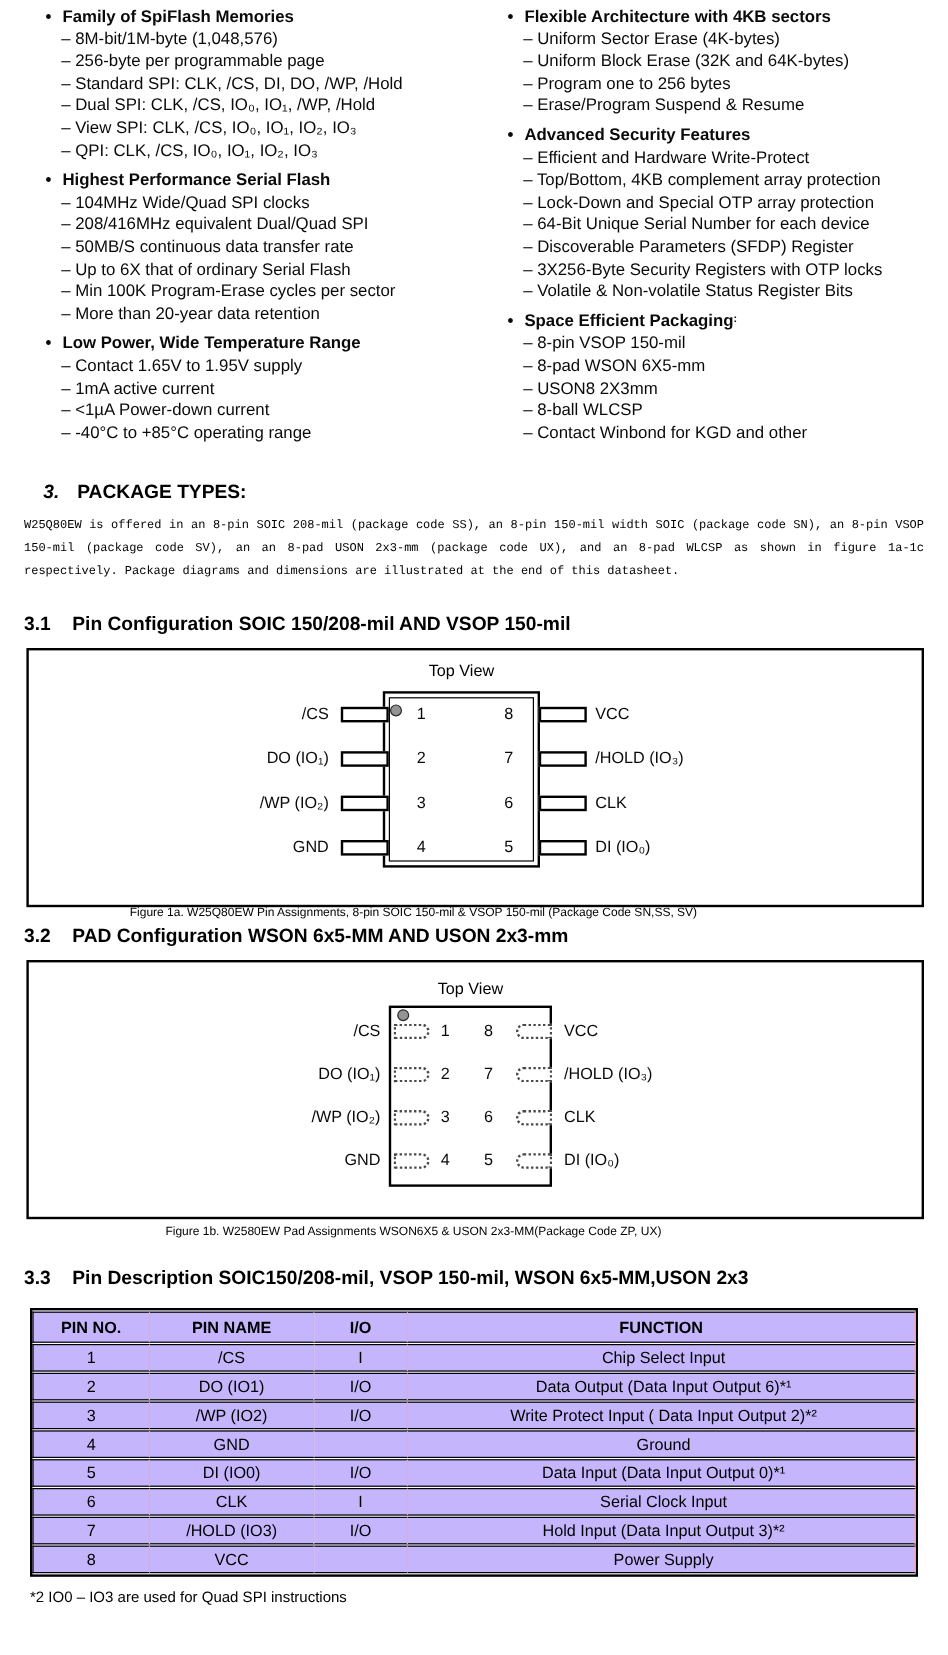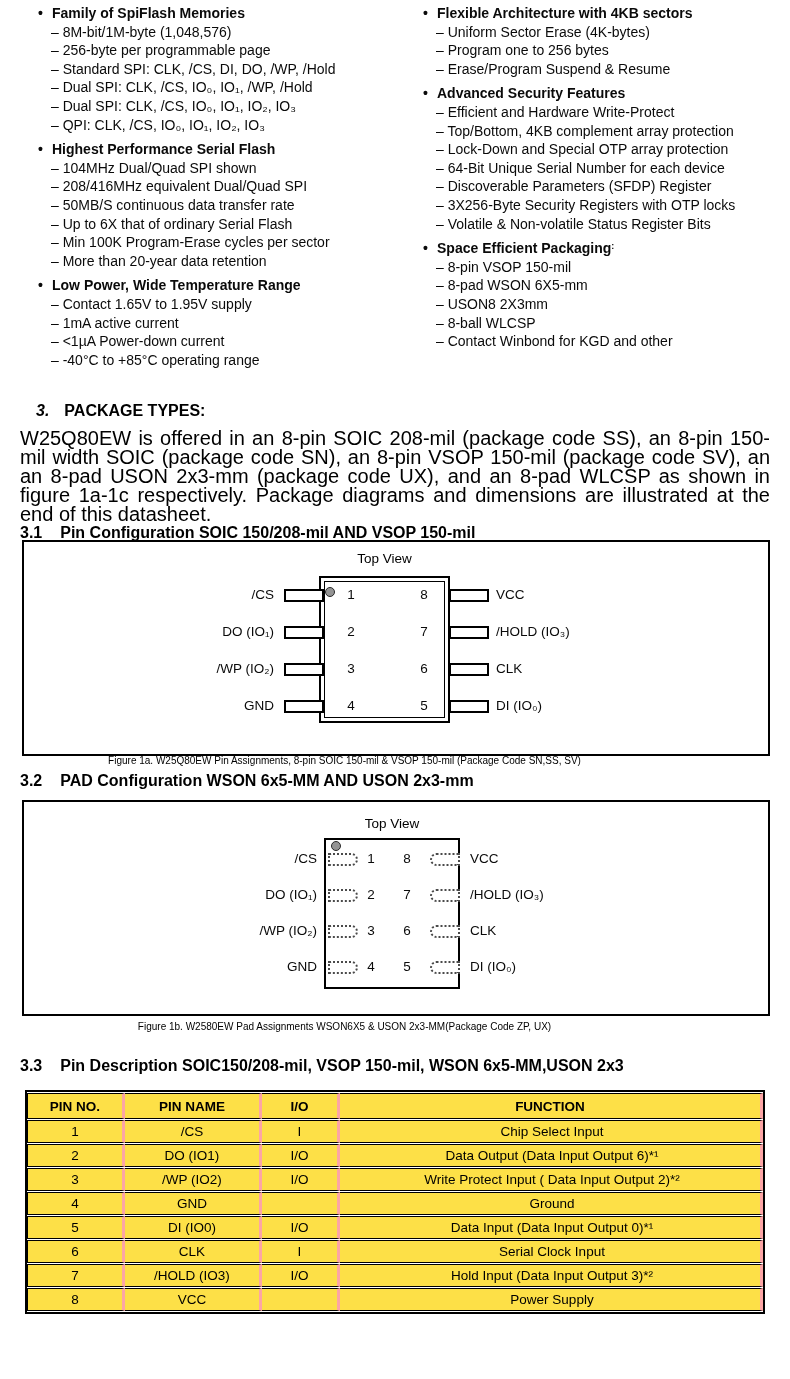--- a/index.html
+++ b/index.html
@@ -18,21 +18,21 @@
   .feat-title .bullet{width:14px;flex:0 0 14px;}
   .feat-title sup{font-size:9px;font-weight:700;line-height:10px;margin-top:2px;}
   .feat-item{padding-left:13px;font-size:14px;line-height:18.6px;white-space:nowrap;}
   
   .sec-head{position:absolute;display:flex;font-weight:700;font-size:16px;color:#000;}
   .sec-head .num{flex:0 0 auto;}
   .sec-head.h3 .num{font-style:italic;margin-right:15px;}
   .sec-head.sub .num{margin-right:18px;}
   .para{
     position:absolute;left:20px;top:429px;width:750px;
-    font-size:20px;line-height:19px;text-align:justify;color:#000;
+    font-size:10px;line-height:19px;text-align:justify;color:#000;font-family:Liberation Mono, monospace;
   }
   
   .figbox{position:absolute;left:22px;width:744px;height:212px;border:2px solid #000;background:#fff;}
   .figbox *{position:absolute;}
   .topview{font-size:13.5px;text-align:center;color:#000;}
   .chip-outer{border:2px solid #000;background:#fff;box-sizing:border-box;}
   .chip-inner{position:absolute;left:3px;top:3px;right:3px;bottom:3px;border:1px solid #000;}
   .lead{width:36px;height:9px;border:2px solid #000;background:#fff;}
   .pnum{width:20px;font-size:13.5px;text-align:center;line-height:16px;}
   .plab{font-size:13.5px;line-height:16px;white-space:nowrap;}
@@ -43,22 +43,22 @@
   .pad.l{border-radius:0 7px 7px 0;}
   .pad.r{border-radius:7px 0 0 7px;}
   .figcap{position:absolute;left:0;width:689px;text-align:center;font-size:10px;color:#000;}
   
   .pintable{
     position:absolute;left:25px;top:1090px;width:740px;
     border-collapse:separate;border-spacing:0 1px;border:2px solid #000;
     font-size:13.5px;color:#000;background:#fff;table-layout:fixed;
   }
   .pintable th,.pintable td{
-    border-top:1px solid #000;border-bottom:1px solid #000;border-right:3px solid #fca5a5;
-    padding:0 4px;background:#fde047;overflow:hidden;
+    border-top:1px solid #000;border-bottom:1px solid #000;border-right:1px solid #fca5a5;
+    padding:0 4px;background:#c4b5fd;overflow:hidden;
   }
   .pintable th:first-child,.pintable td:first-child{border-left:1px solid #000;}
   .pintable th{height:24px;font-weight:700;text-align:center;}
   .pintable td{height:21px;text-align:center;}
   .pintable td.fn{text-align:center;padding-left:8px;}
   .footnotes{position:absolute;left:25px;top:1323px;font-size:12.5px;line-height:17px;color:#000;}
 </style>
 </head>
 <body>
 
@@ -66,29 +66,29 @@
   <div class="feat-col left">
     <div class="feat-group">
       <div class="feat-title">
         <span class="bullet">•</span>
         <span>Family of SpiFlash Memories</span>
       </div>
       <div class="feat-item">– 8M-bit/1M-byte (1,048,576)</div>
       <div class="feat-item">– 256-byte per programmable page</div>
       <div class="feat-item">– Standard SPI: CLK, /CS, DI, DO, /WP, /Hold</div>
       <div class="feat-item">– Dual SPI: CLK, /CS, IO₀, IO₁, /WP, /Hold</div>
-      <div class="feat-item">– Dual SPI: CLK, /CS, IO₀, IO₁, IO₂, IO₃</div>
+      <div class="feat-item">– View SPI: CLK, /CS, IO₀, IO₁, IO₂, IO₃</div>
       <div class="feat-item">– QPI: CLK, /CS, IO₀, IO₁, IO₂, IO₃</div>
     </div>
     <div class="feat-group">
       <div class="feat-title">
         <span class="bullet">•</span>
         <span>Highest Performance Serial Flash</span>
       </div>
-      <div class="feat-item">– 104MHz Dual/Quad SPI shown</div>
+      <div class="feat-item">– 104MHz Wide/Quad SPI clocks</div>
       <div class="feat-item">– 208/416MHz equivalent Dual/Quad SPI</div>
       <div class="feat-item">– 50MB/S continuous data transfer rate</div>
       <div class="feat-item">– Up to 6X that of ordinary Serial Flash</div>
       <div class="feat-item">– Min 100K Program-Erase cycles per sector</div>
       <div class="feat-item">– More than 20-year data retention</div>
     </div>
     <div class="feat-group">
       <div class="feat-title">
         <span class="bullet">•</span>
         <span>Low Power, Wide Temperature Range</span>
@@ -100,20 +100,21 @@
     </div>
   </div>
 
   <div class="feat-col right">
     <div class="feat-group">
       <div class="feat-title">
         <span class="bullet">•</span>
         <span>Flexible Architecture with 4KB sectors</span>
       </div>
       <div class="feat-item">– Uniform Sector Erase (4K-bytes)</div>
+      <div class="feat-item">– Uniform Block Erase (32K and 64K-bytes)</div>
       <div class="feat-item">– Program one to 256 bytes</div>
       <div class="feat-item">– Erase/Program Suspend &amp; Resume</div>
     </div>
     <div class="feat-group">
       <div class="feat-title">
         <span class="bullet">•</span>
         <span>Advanced Security Features</span>
       </div>
       <div class="feat-item">– Efficient and Hardware Write-Protect</div>
       <div class="feat-item">– Top/Bottom, 4KB complement array protection</div>
@@ -137,21 +138,21 @@
     </div>
   </div>
 </div>
 
 <div class="sec-head h3" style="left:36px;top:402px;">
   <span class="num">3.</span>
   <span>PACKAGE TYPES:</span>
 </div>
 <div class="para">W25Q80EW is offered in an 8-pin SOIC 208-mil (package code SS), an 8-pin 150-mil width SOIC (package code SN), an 8-pin VSOP 150-mil (package code SV), an an 8-pad USON 2x3-mm (package code UX), and an 8-pad WLCSP as shown in figure 1a-1c respectively. Package diagrams and dimensions are illustrated at the end of this datasheet.</div>
 
-<div class="sec-head sub" style="left:20px;top:524px;">
+<div class="sec-head sub" style="left:20px;top:512px;">
   <span class="num">3.1</span>
   <span>Pin Configuration SOIC 150/208-mil AND VSOP 150-mil</span>
 </div>
 
 <div class="figbox" style="top:540px;">
   <div class="topview" style="left:295px;top:9px;width:131px;">Top View</div>
   <div class="chip-outer" style="left:295px;top:34px;width:131px;height:147px;">
     <div class="chip-inner"></div>
   </div>
   <div class="pin1-dot" style="left:301px;top:45px;"></div>
@@ -290,13 +291,14 @@
     <tr>
       <td>8</td>
       <td>VCC</td>
       <td></td>
       <td class="fn">Power Supply</td>
     </tr>
   </tbody>
 </table>
 
 <div class="footnotes">
+  <div>*2 IO0 – IO3 are used for Quad SPI instructions</div>
 </div>
 
 </body></html>

